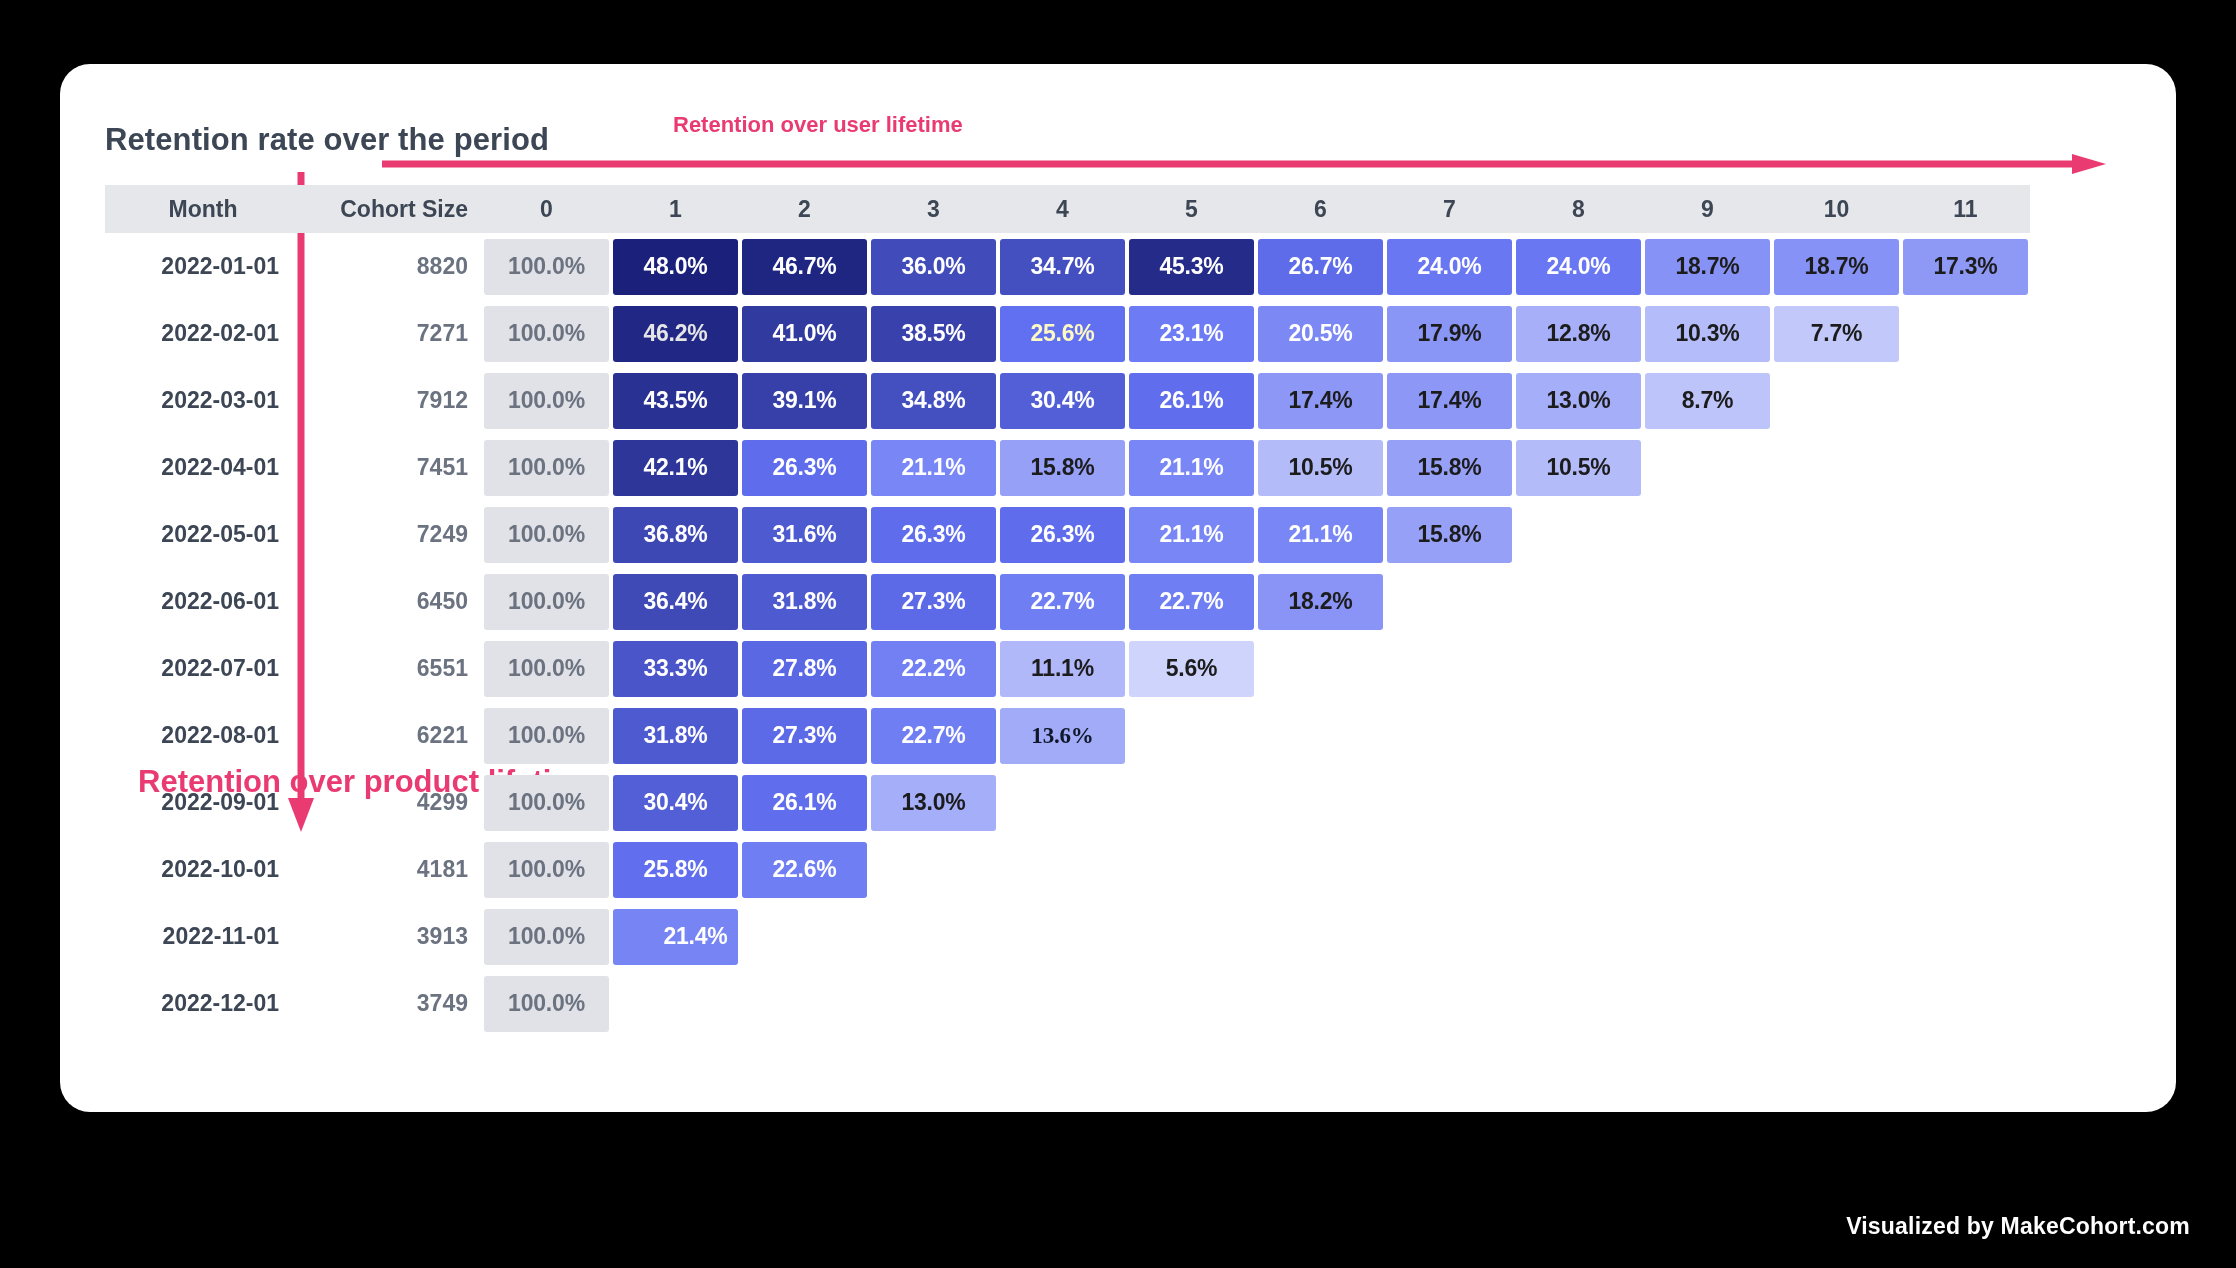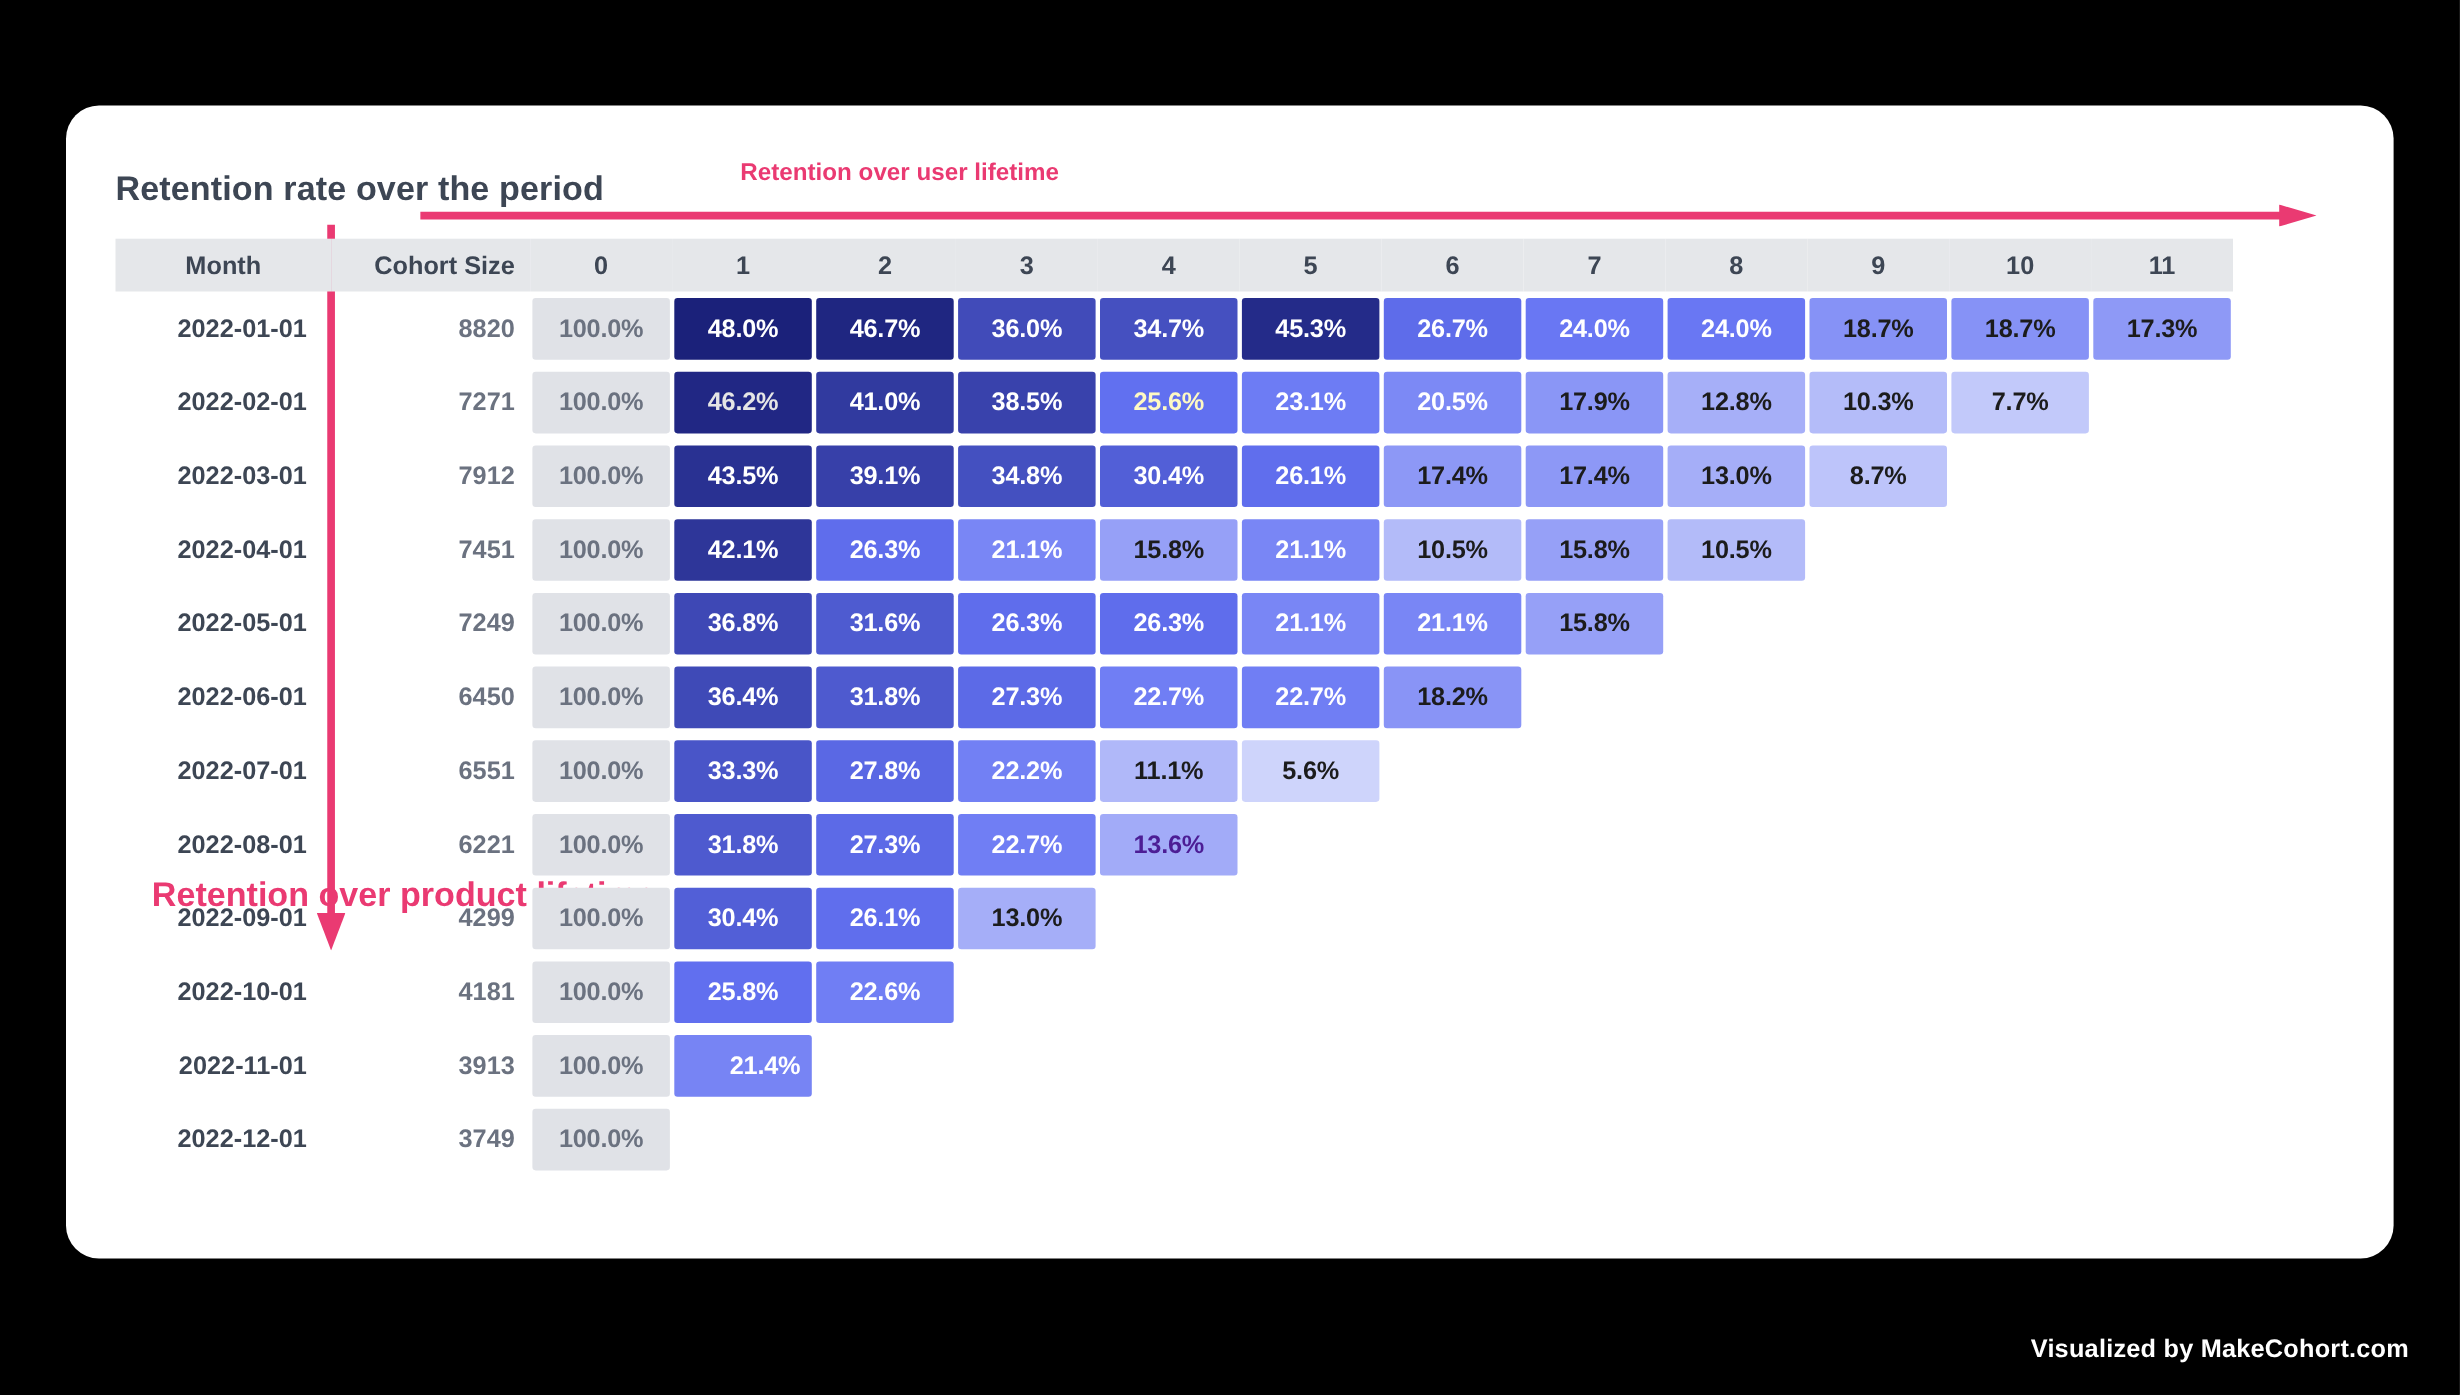--- a/index.html
+++ b/index.html
@@ -7,21 +7,21 @@
   html, body {
     width: 2236px; height: 1268px;
     background: #000000;
     font-family: "Liberation Sans", sans-serif;
     overflow: hidden;
   }
   #stage { position: relative; width: 2236px; height: 1268px; background: #000; }
 
   .card {
     position: absolute;
-    left: 60px; top: 96px;
+    left: 60px; top: 64px;
     width: 2116px; height: 1048px;
     background: #ffffff;
     border-radius: 30px;
   }
 
   
   .period-title {
     position: absolute;
     left: 45px; top: 58px;
     font-size: 31px; font-weight: bold;
@@ -450,21 +450,21 @@
             <td class="c-cell">
               <div class="cellbox" style="background: rgb(78, 90, 207); color: rgb(255, 255, 255);">31.8%</div>
             </td>
             <td class="c-cell">
               <div class="cellbox" style="background: rgb(92, 106, 231); color: rgb(255, 255, 255);">27.3%</div>
             </td>
             <td class="c-cell">
               <div class="cellbox" style="background: rgb(112, 126, 244); color: rgb(255, 255, 255);">22.7%</div>
             </td>
             <td class="c-cell">
-              <div class="cellbox" style="background: rgb(162, 171, 248); color: #4c1d95;">13.6%</div>
+              <div class="cellbox" style="background: rgb(162, 171, 248); color: #0f172a; font-family: Liberation Serif, serif;">13.6%</div>
             </td>
             <td class="c-cell">
               <div class="cellbox empty"></div>
             </td>
             <td class="c-cell">
               <div class="cellbox empty"></div>
             </td>
             <td class="c-cell">
               <div class="cellbox empty"></div>
             </td>

